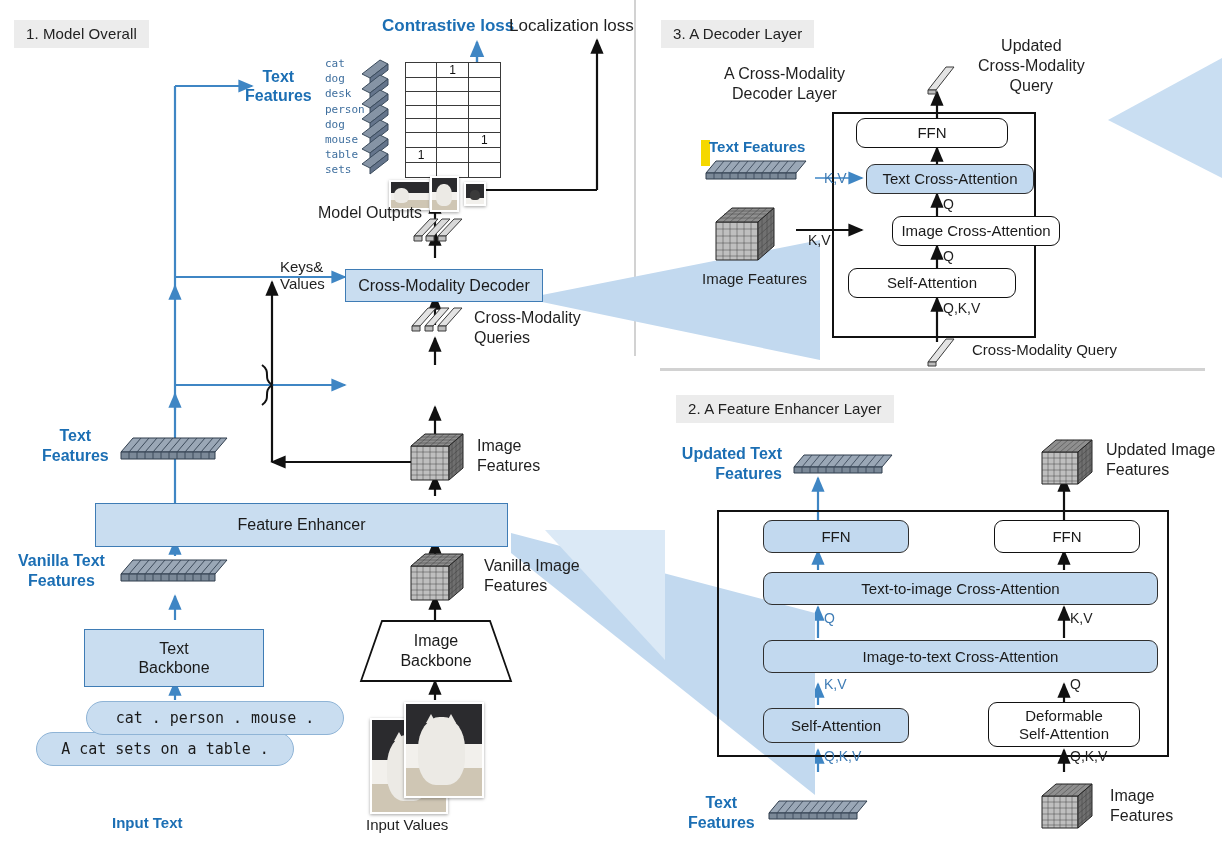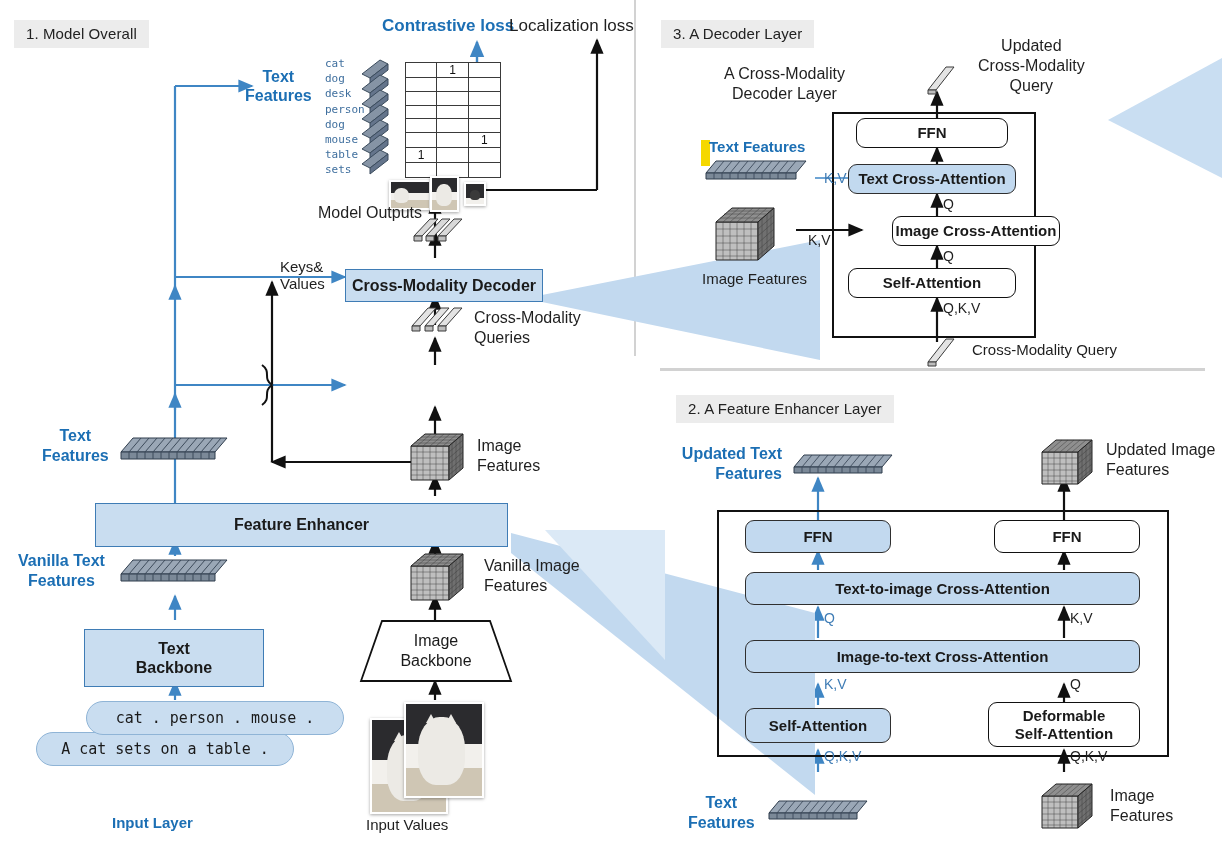--- a/index.html
+++ b/index.html
@@ -11,23 +11,23 @@
   
   .sec-badge{background:#ececec;color:#222;font-size:15px;padding:5px 12px 6px 12px;
              white-space:nowrap;letter-spacing:.1px;}
 
   
   .vdiv{background:#d2d2d2;width:2px;}
   .hdiv{background:#d2d2d2;height:3px;}
 
   
   .box{box-sizing:border-box;display:flex;align-items:center;justify-content:center;
-       text-align:center;line-height:1.2;font-weight:bold;}
+       text-align:center;line-height:1.2;}
   .box-blue{background:#c9ddf0;border:1.6px solid #3f7cb5;color:#1a1a1a;margin-top:7px;}
-  .box-blue-r{background:#c2d9ef;border:1.6px solid #2f2f2f;border-radius:9px;color:#1a1a1a;}
+  .box-blue-r{background:#c2d9ef;border:1.6px solid #2f2f2f;border-radius:9px;color:#1a1a1a;margin-left:18px;}
   .box-white-r{background:#ffffff;border:1.8px solid #111;border-radius:9px;color:#1a1a1a;}
   .outer-frame{background:transparent;border:2px solid #111;}
 
   
   .lbl{line-height:1.18;}
   .lbl-blue{color:#1c6fb4;font-weight:bold;}
   .lbl-black{color:#1f1f1f;}
   .mono{font-family:"DejaVu Sans Mono","Liberation Mono",monospace;}
 
   
@@ -370,21 +370,21 @@
       <div class="ear2" style="left:52%;top:13%"></div>
   </div>
   <div class="photo" style="left:404px;top:702px;width:76px;height:92px;z-index:2">
     <div class="sky"></div>
       <div class="floor"></div>
     <div class="cat" style="left:16%;top:14%;width:62%;height:74%"></div>
     <div class="ear1" style="left:26%;top:11%"></div>
       <div class="ear2" style="left:52%;top:11%"></div>
   </div>
 
-  <div class="abs lbl lbl-blue" style="left:112px;top:814px;font-size:15px">Input Layer</div>
+  <div class="abs lbl lbl-blue" style="left:112px;top:814px;font-size:15px">Input Text</div>
   <div class="abs lbl lbl-black" style="left:366px;top:816px;font-size:15px">Input Values</div>
 
   <div class="abs sec-badge" style="left:661px;top:20px">3. A Decoder Layer</div>
 
   <div class="abs lbl lbl-black" style="left:724px;top:64px;font-size:16px;white-space:pre;text-align:center;line-height:1.25">A Cross-Modality
 Decoder Layer</div>
 
   <div class="abs lbl lbl-black" style="left:978px;top:36px;font-size:16px;white-space:pre;text-align:center;line-height:1.25">Updated
 Cross-Modality
 Query</div>

